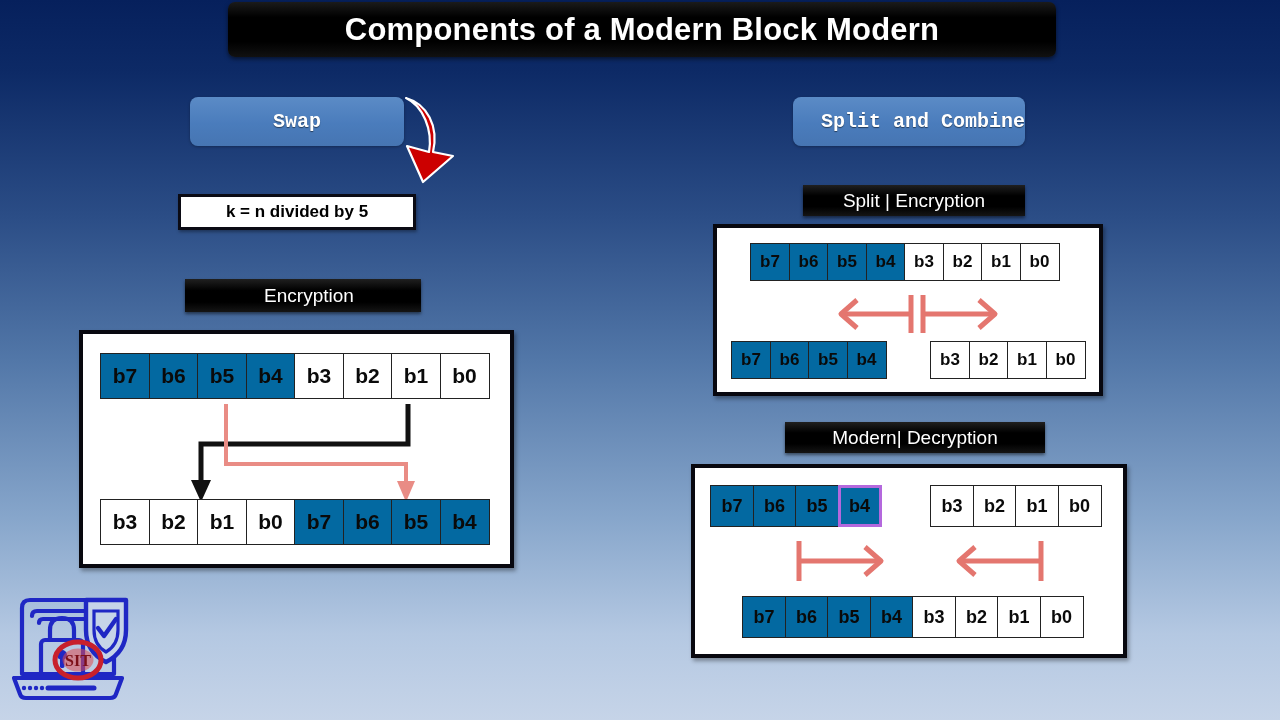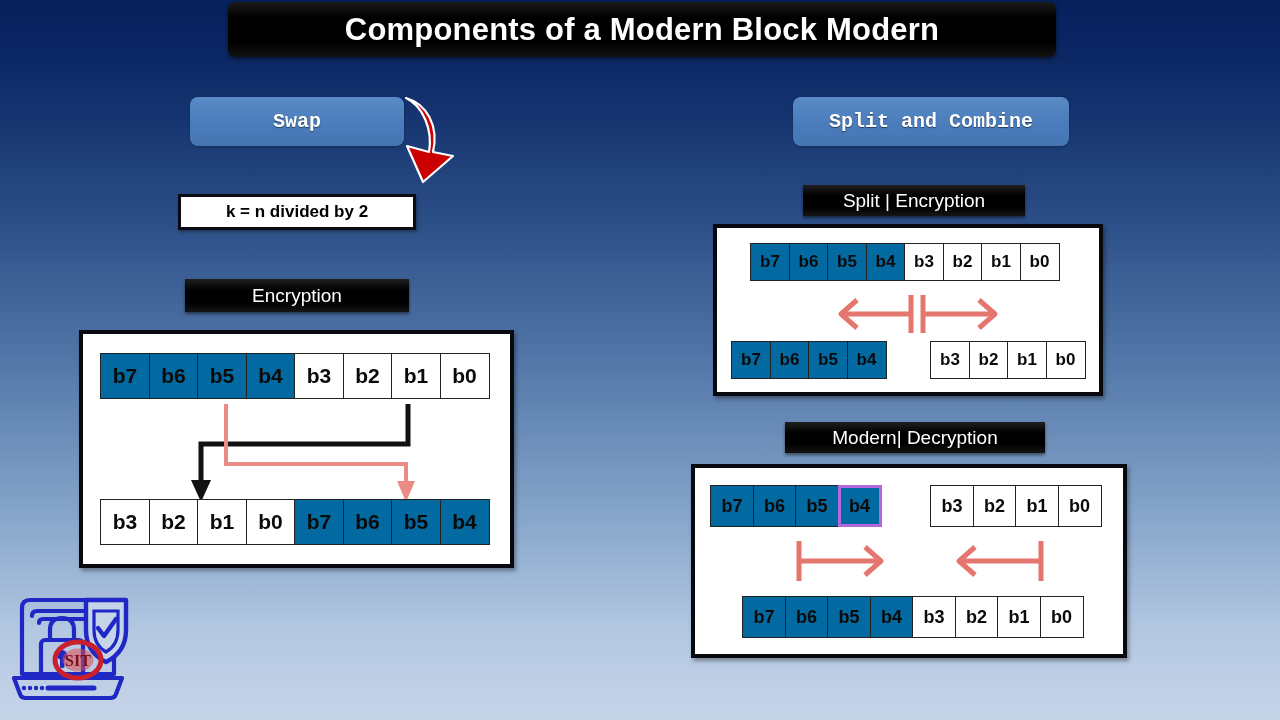--- a/index.html
+++ b/index.html
@@ -136,24 +136,24 @@
 
   <div class="section-pill" style="left:190px; top:97px; width:214px; height:49px;">
     <span>Swap</span>
   </div>
 
   <svg width="70" height="100" viewBox="0 0 70 100" style="left:393px; top:90px;">
     <path d="M13,8 C30,16 40,40 36,62 L14,56 L30,92 L60,66 L40,62 C46,36 34,14 13,8 Z" fill="#cc0000" stroke="#ffffff" stroke-width="2.2" stroke-linejoin="round"></path>
   </svg>
 
   <div id="formula-box">
-    <span>k = n divided by 2</span>
-  </div>
-
-  <div class="caption-pill" style="left:185px; top:279px; width:224px; height:33px;">
+    <span>k = n divided by 5</span>
+  </div>
+
+  <div class="caption-pill" style="left:185px; top:279px; width:224px; height:33px;padding-left:12px;">
     <span>Encryption</span>
   </div>
 
   <div class="frame" style="left:79px; top:330px; width:435px; height:238px;">
 
     <div class="bitrow" id="swap-input-row" style="left:17px; top:19px;">
         <div class="cell red" style="width: 50px; height: 46px; font-size: 21px;">
           <span>b7</span>
         </div>
         <div class="cell red" style="width: 50px; height: 46px; font-size: 21px;">
@@ -213,21 +213,21 @@
         </div>
         <div class="cell red" style="width: 50px; height: 46px; font-size: 21px;">
           <span>b5</span>
         </div>
         <div class="cell red" style="width: 50px; height: 46px; font-size: 21px;">
           <span>b4</span>
         </div>
       </div>
   </div>
 
-  <div class="section-pill" style="left:793px; top:97px; width:276px; height:49px;">
+  <div class="section-pill" style="left:793px; top:97px; width:232px; height:49px;justify-content:flex-end;">
     <span>Split and Combine</span>
   </div>
 
   <div class="caption-pill" style="left:803px; top:185px; width:222px; height:31px;">
     <span>Split | Encryption</span>
   </div>
 
   <div class="frame" style="left:713px; top:224px; width:390px; height:172px;">
 
     <div class="bitrow" id="split-input-row" style="left:33px; top:15px;">

